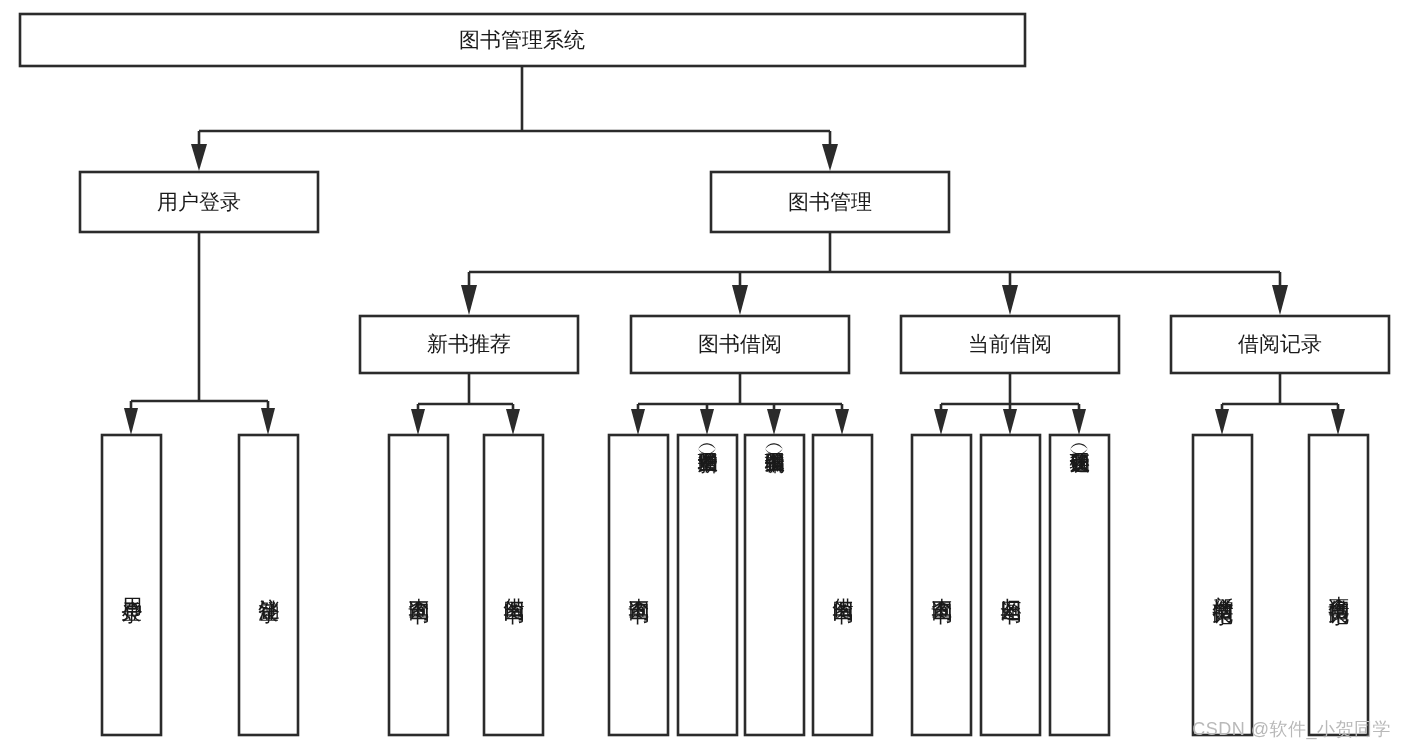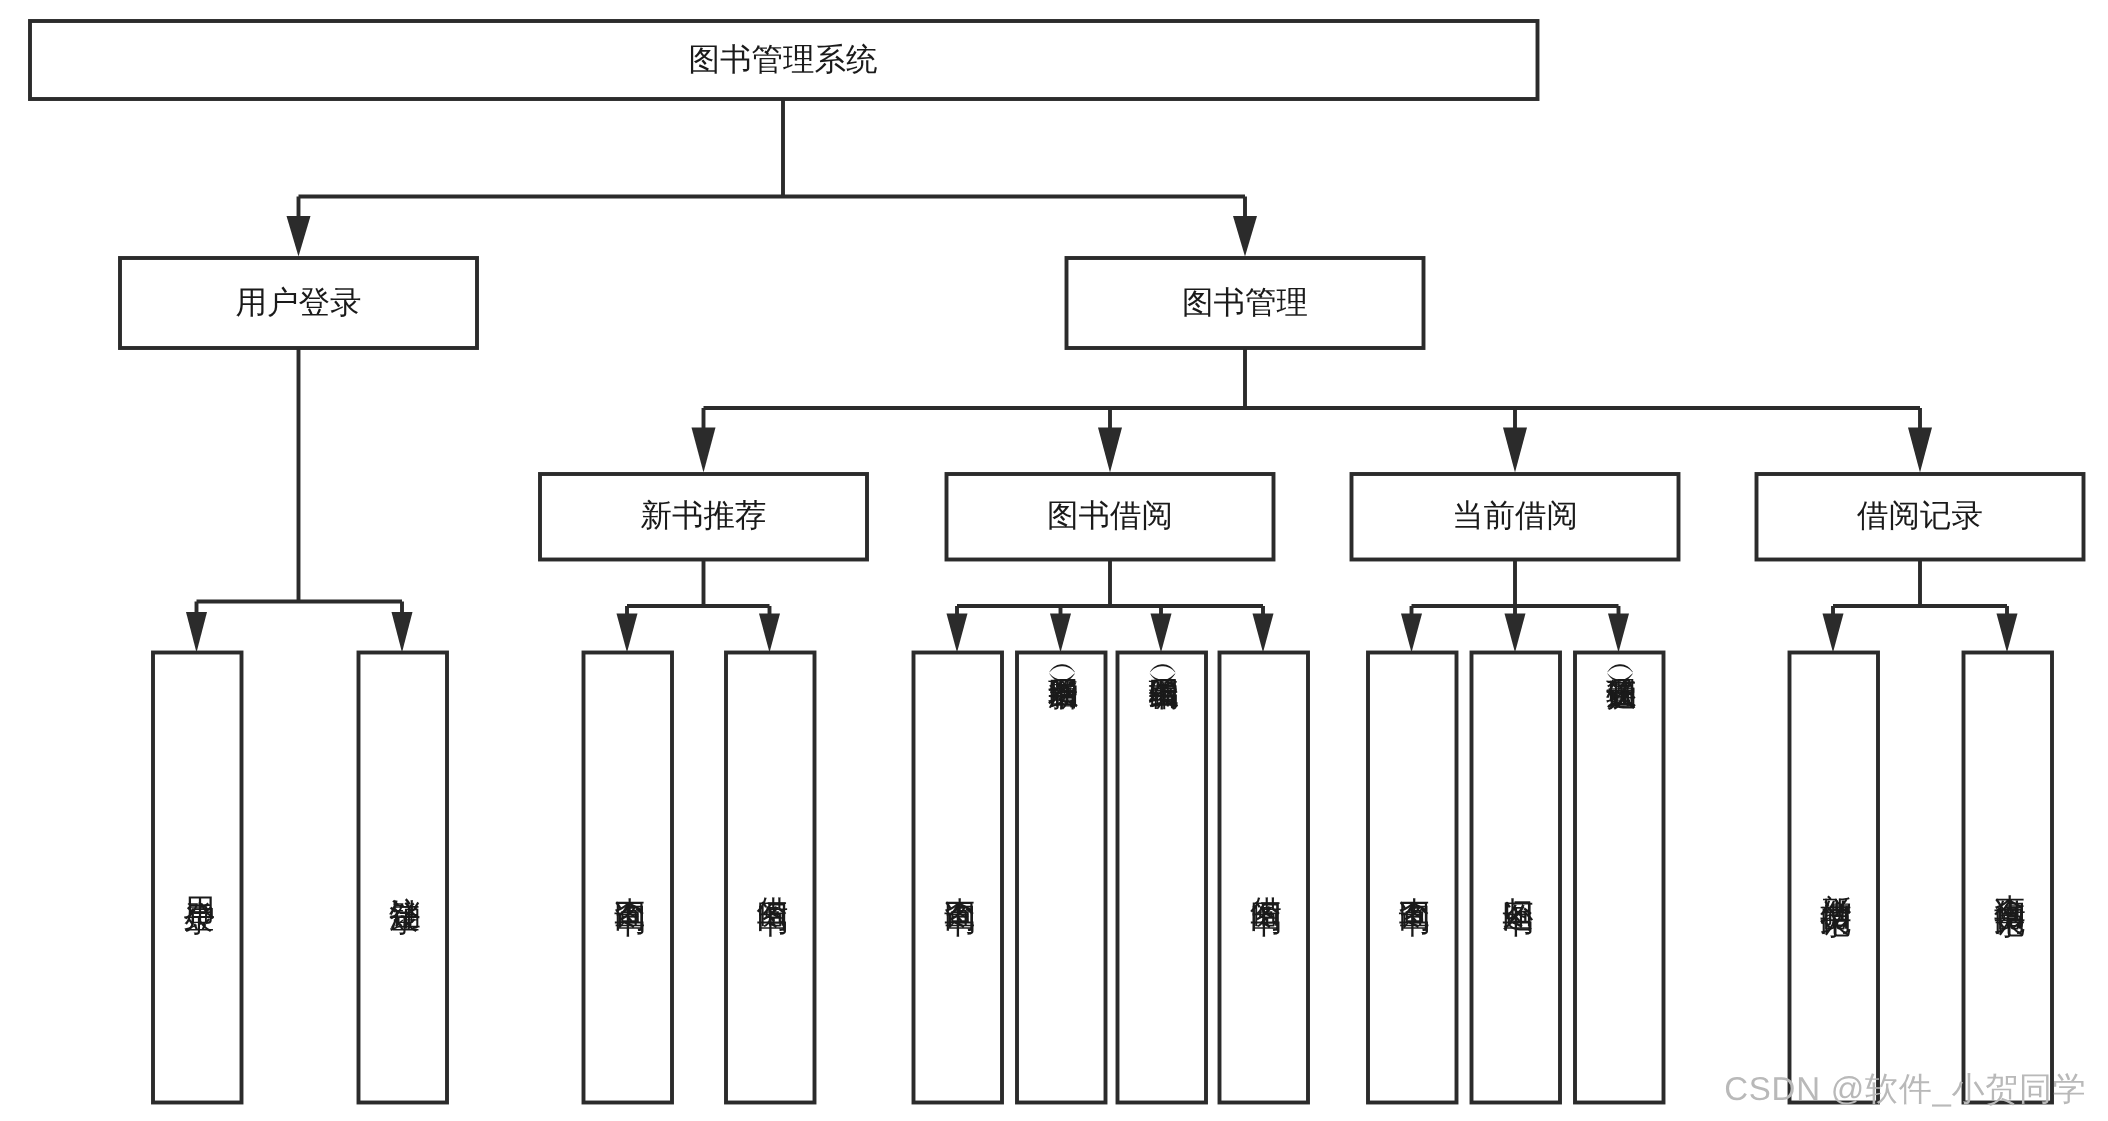--- a/index.html
+++ b/index.html
@@ -69,21 +69,21 @@
   }
   .node-label-v.tight {
     letter-spacing: 0px;
     font-size: 20px;
   }
   #watermark {
     position: absolute;
     right: 14px;
     bottom: 6px;
     font-family: "Liberation Sans", "DejaVu Sans", sans-serif;
-    font-size: 22px;
+    font-size: 18px;
     color: #b9b9b9;
     letter-spacing: 0.5px;
     white-space: nowrap;
     pointer-events: none;
   }
 </style>
 </head>
 <body>
 
 <div id="diagram-root">

